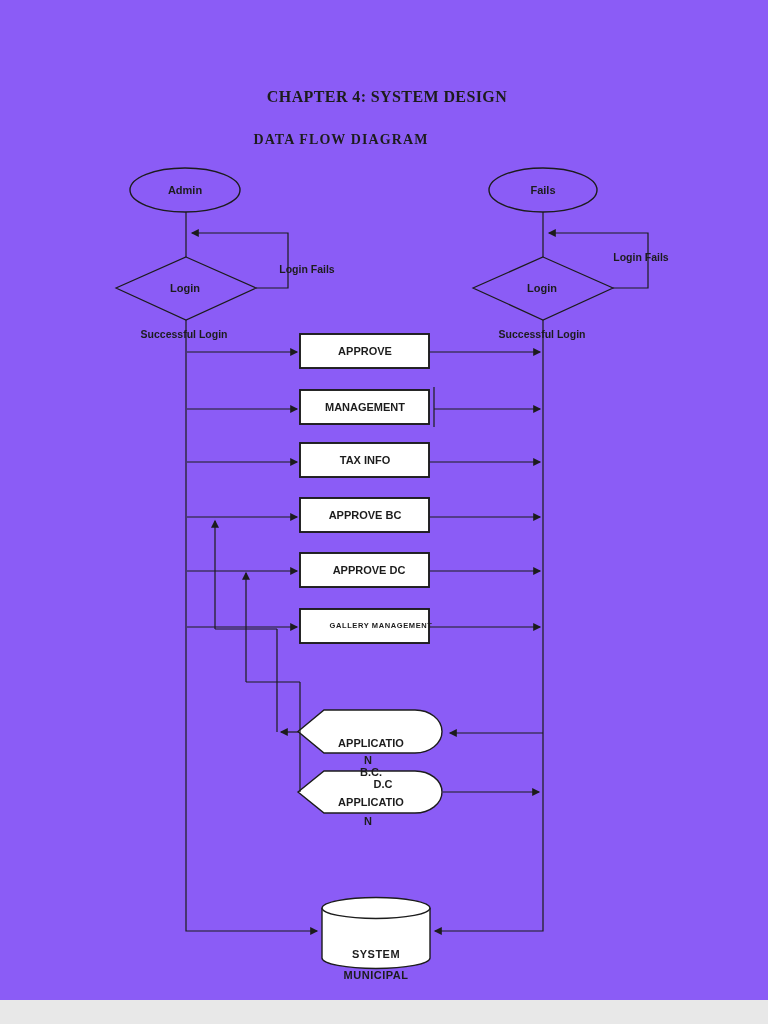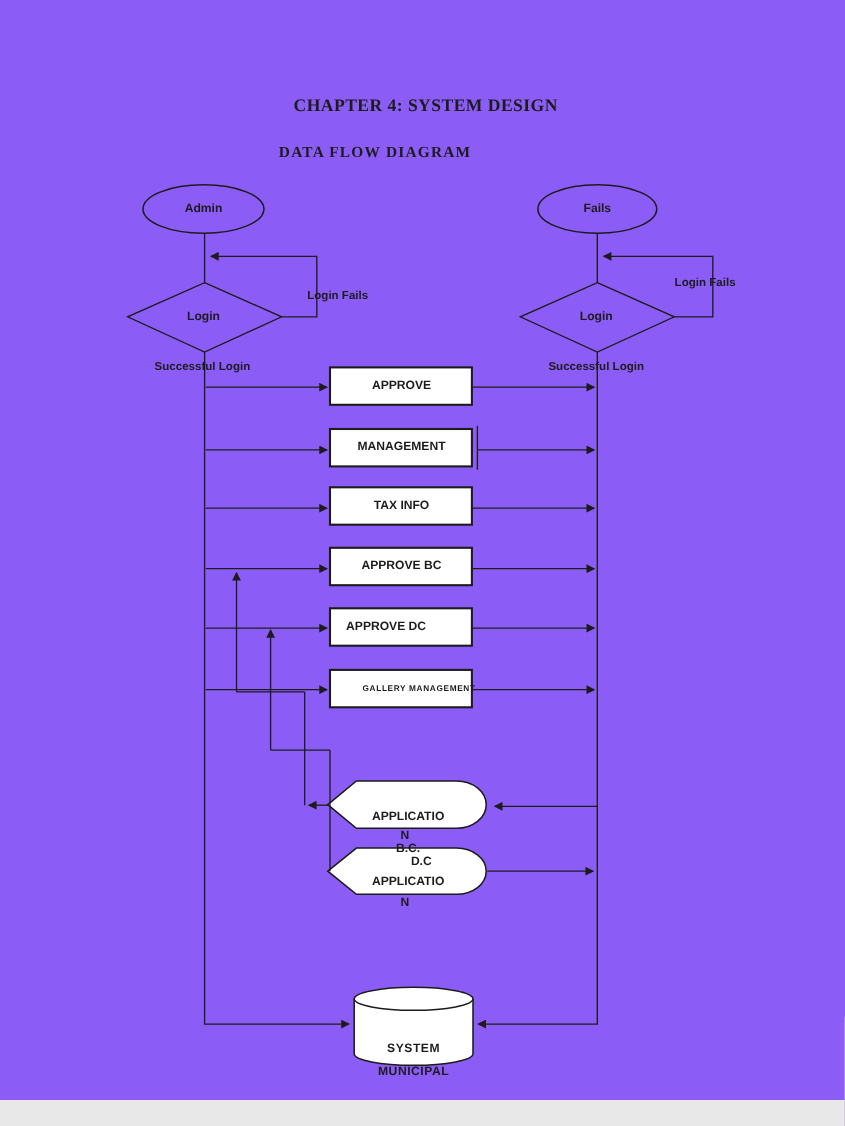--- a/index.html
+++ b/index.html
@@ -110,21 +110,21 @@
   <div class="lbl flow" style="left:307px;top:269px;">Login Fails</div>
   <div class="lbl flow" style="left:641px;top:257px;">Login Fails</div>
 
   <div class="lbl flow" style="left:184px;top:334px;">Successful Login</div>
   <div class="lbl flow" style="left:542px;top:334px;">Successful Login</div>
 
   <div class="lbl" style="left:365px;top:351px;">APPROVE</div>
   <div class="lbl" style="left:365px;top:407px;">MANAGEMENT</div>
   <div class="lbl" style="left:365px;top:460px;text-align:right;">TAX INFO</div>
   <div class="lbl" style="left:365px;top:515px;">APPROVE BC</div>
-  <div class="lbl" style="left:351px;top:570px;">APPROVE DC</div>
+  <div class="lbl" style="left:369px;top:570px;">APPROVE DC</div>
   <div class="lbl tiny" style="left:365px;top:626px;">GALLERY MANAGEMENT</div>
 
   <div class="lbl" style="left:371px;top:724px;margin-top:48px;">B.C.</div>
   <div class="lbl" style="left:371px;top:743px;">APPLICATIO</div>
   <div class="lbl" style="left:368px;top:760px;">N</div>
 
   <div class="lbl" style="left:371px;top:784px;padding-left:24px;">D.C</div>
   <div class="lbl" style="left:371px;top:802px;">APPLICATIO</div>
   <div class="lbl" style="left:368px;top:821px;">N</div>
 

